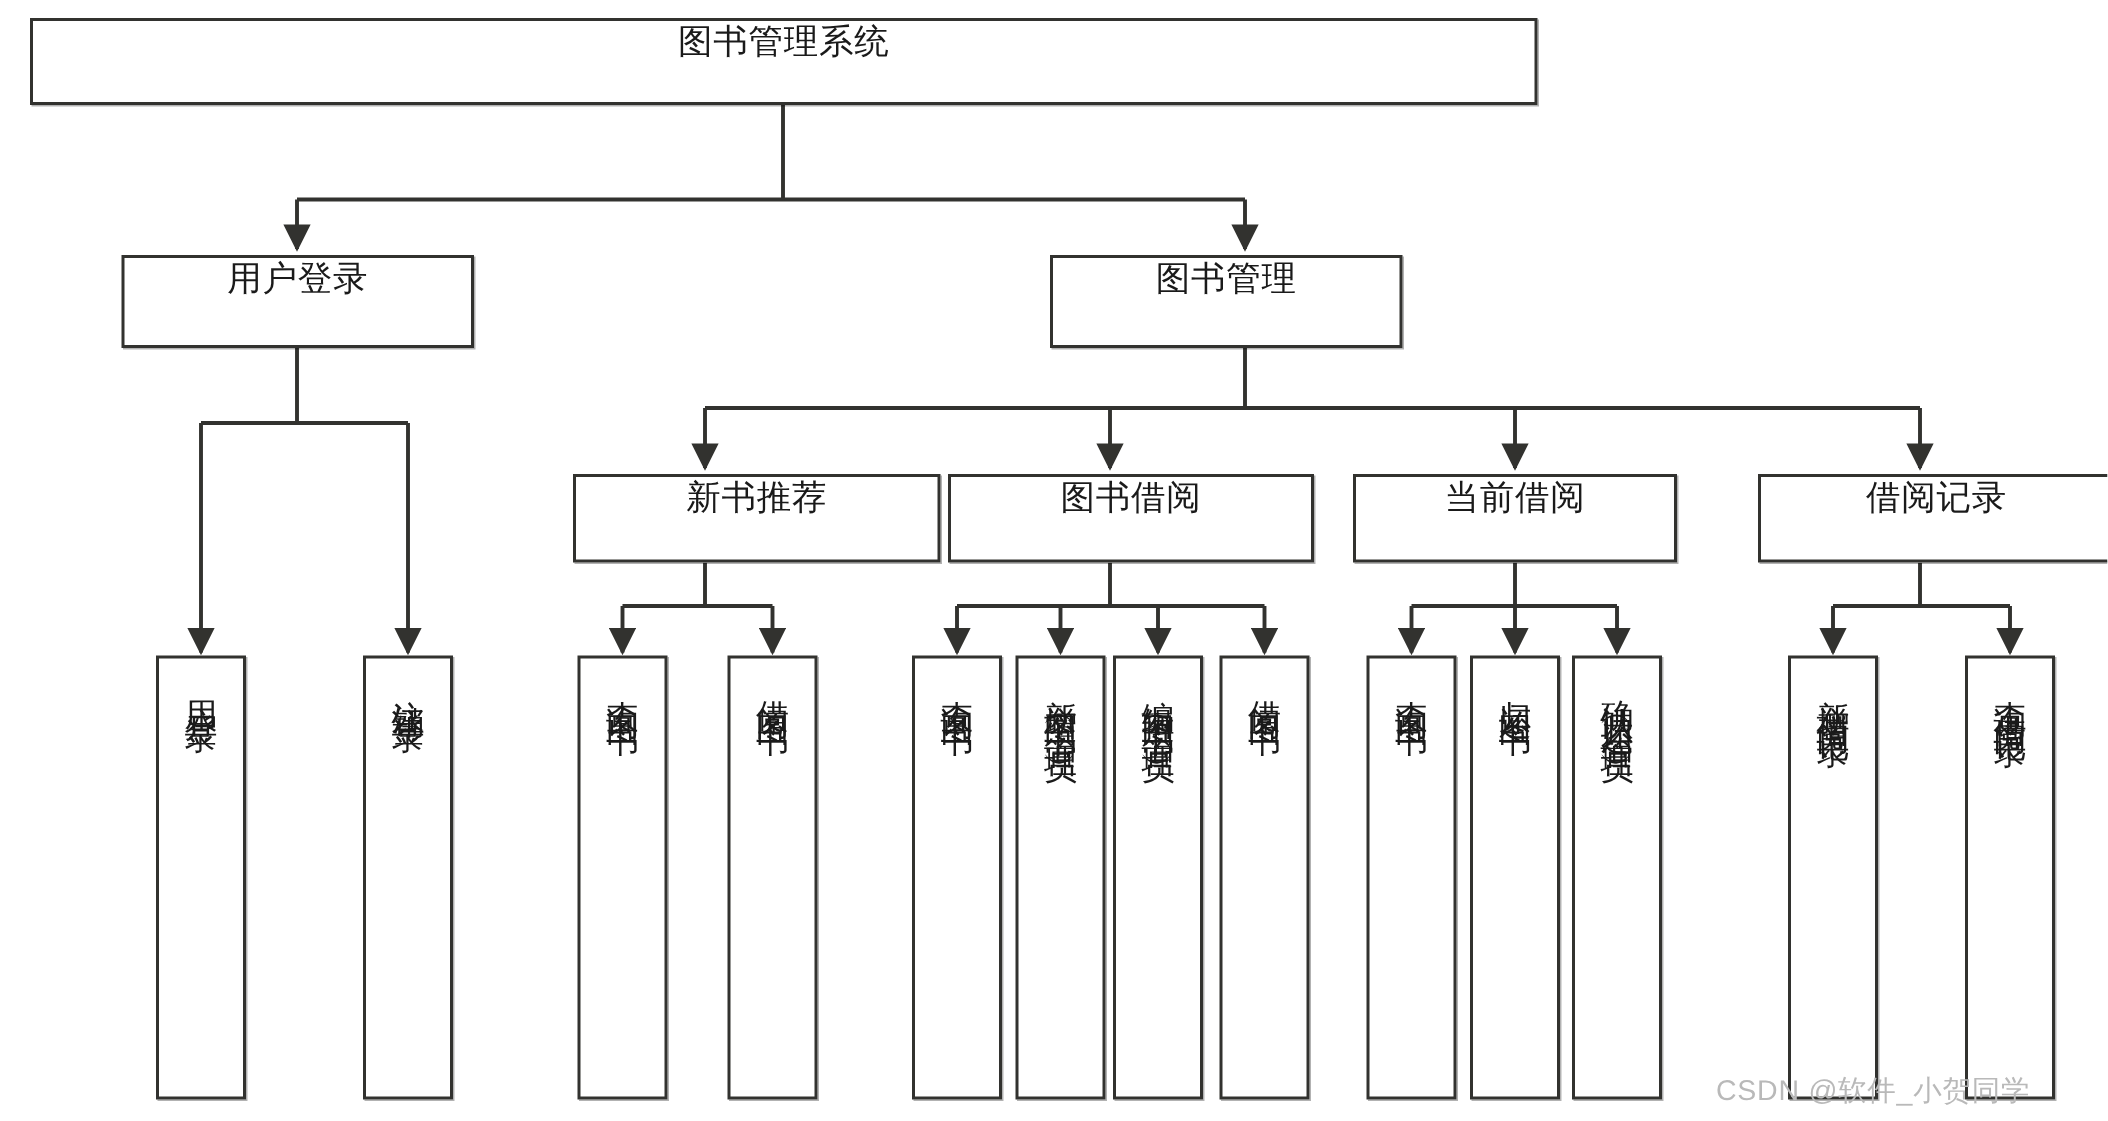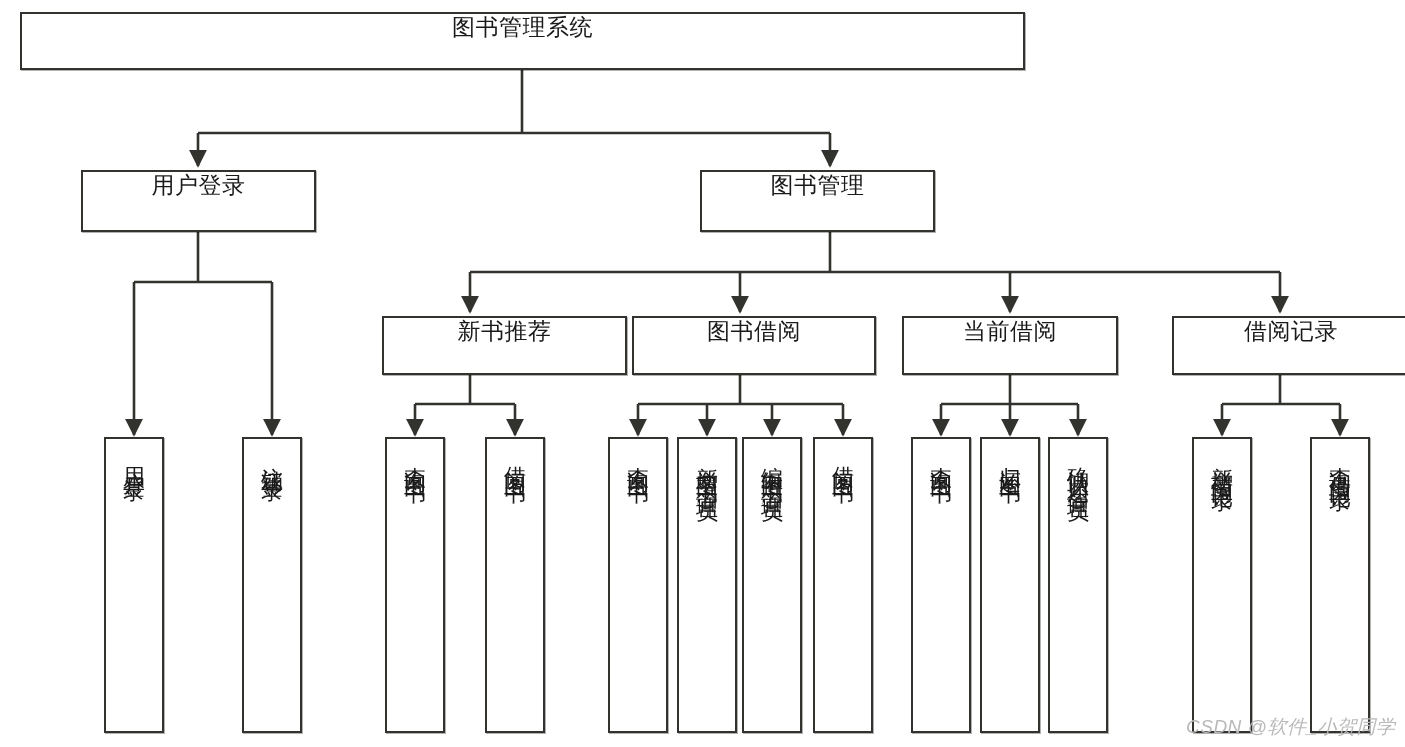--- a/index.html
+++ b/index.html
@@ -192,15 +192,15 @@
     <span class="node-label">确认归还（管理员）</span>
   </div>
 
   <div class="node v" style="left:1192px; top:437px; width:60px; height:296px;">
     <span class="node-label">新增借阅记录</span>
   </div>
   <div class="node v" style="left:1310px; top:437px; width:60px; height:296px;">
     <span class="node-label">查询借阅记录</span>
   </div>
 
-  <div class="watermark" style="left:1186px; top:714px;font-style:italic;">CSDN @软件_小贺同学</div>
+  <div class="watermark" style="left:1144px; top:714px;">CSDN @软件_小贺同学</div>
 
 </div>
 
 </body></html>

